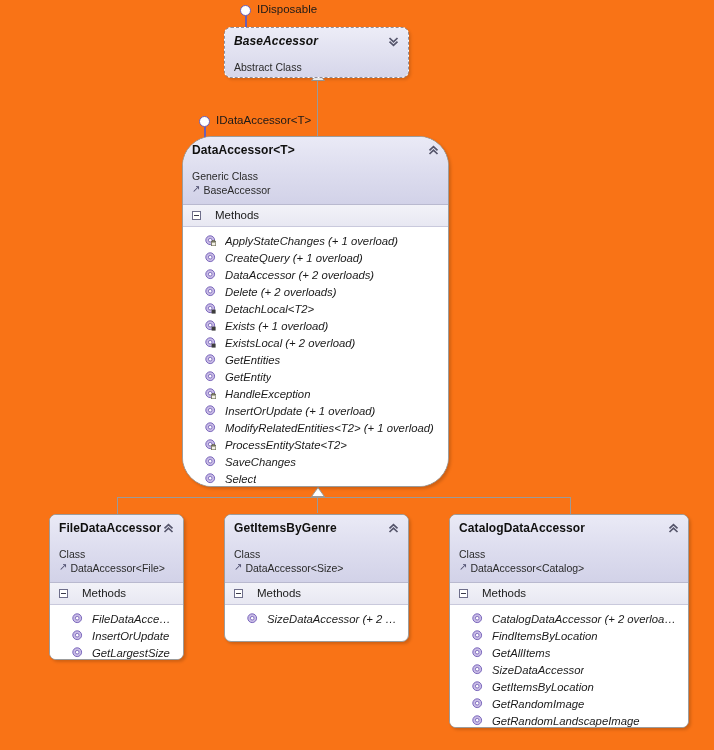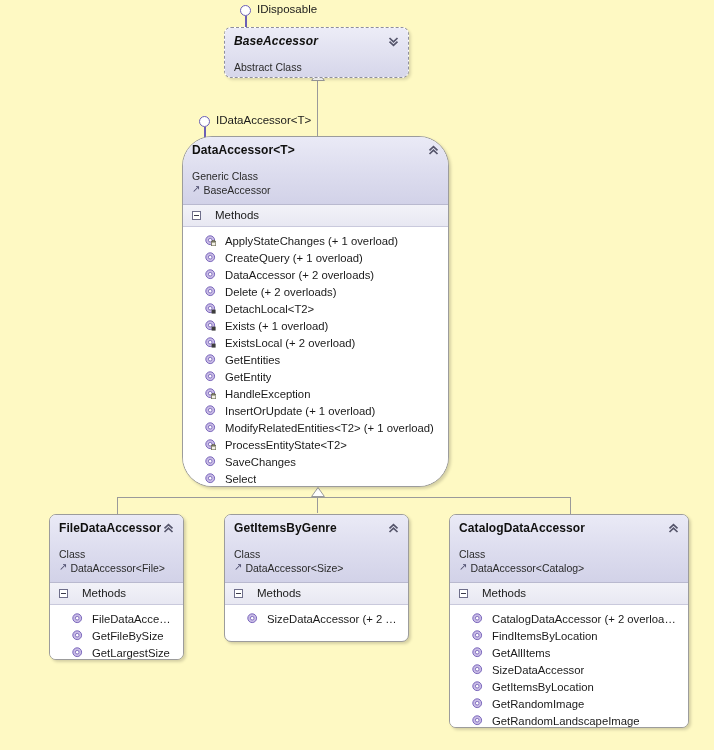--- a/index.html
+++ b/index.html
@@ -7,21 +7,21 @@
     margin: 0; padding: 0;
     width: 714px; height: 750px;
     background: #ffffff;
     font-family: "Liberation Sans", sans-serif;
     overflow: hidden;
   }
   #canvas {
     position: relative;
     width: 714px;
     height: 750px;
-    background: #fef9c3;
+    background: #f97316;
   }
 
   
   .line-v, .line-h {
     position: absolute;
     background: #9a9a9a;
   }
   .line-v { width: 1px; }
   .line-h { height: 1px; }
   .tri-outline {
@@ -155,21 +155,21 @@
     color: #1a1a1a;
     white-space: nowrap;
     overflow: hidden;
   }
   .micon {
     position: relative;
     flex: 0 0 auto;
     width: 11px; height: 11px;
   }
   .micon svg { display: block; }
-  .mname { overflow: hidden; text-overflow: ellipsis; }
+  .mname { overflow: hidden; text-overflow: ellipsis; font-style: italic; }
 </style>
 </head>
 <body>
 
 <div id="canvas">
 
   <div class="line-v" style="left:317px; top:80px; height:57px;"></div>
   <div class="tri-outline" style="left:311px; top:71px;">
     <svg width="14" height="10" viewBox="0 0 14 10">
       <polygon points="7,0.5 13.4,9.5 0.6,9.5" fill="#ffffff" stroke="#9a9a9a" stroke-width="1"></polygon>
@@ -407,21 +407,21 @@
           </span>
           <span class="mname">FileDataAccess…</span>
         </div>
         <div class="member">
           <span class="micon">
             <svg width="11" height="11" viewBox="0 0 11 11">
               <circle cx="5.2" cy="5.2" r="4.4" fill="#c9bce6" stroke="#7a67bb" stroke-width="1"></circle>
               <circle cx="5.2" cy="5.2" r="1.8" fill="#ffffff" stroke="#7a67bb" stroke-width="0.9"></circle>
             </svg>
           </span>
-          <span class="mname">GetFileBySize</span>
+          <span class="mname">InsertOrUpdate</span>
         </div>
         <div class="member">
           <span class="micon">
             <svg width="11" height="11" viewBox="0 0 11 11">
               <circle cx="5.2" cy="5.2" r="4.4" fill="#c9bce6" stroke="#7a67bb" stroke-width="1"></circle>
               <circle cx="5.2" cy="5.2" r="1.8" fill="#ffffff" stroke="#7a67bb" stroke-width="0.9"></circle>
             </svg>
           </span>
           <span class="mname">GetLargestSize</span>
         </div>

